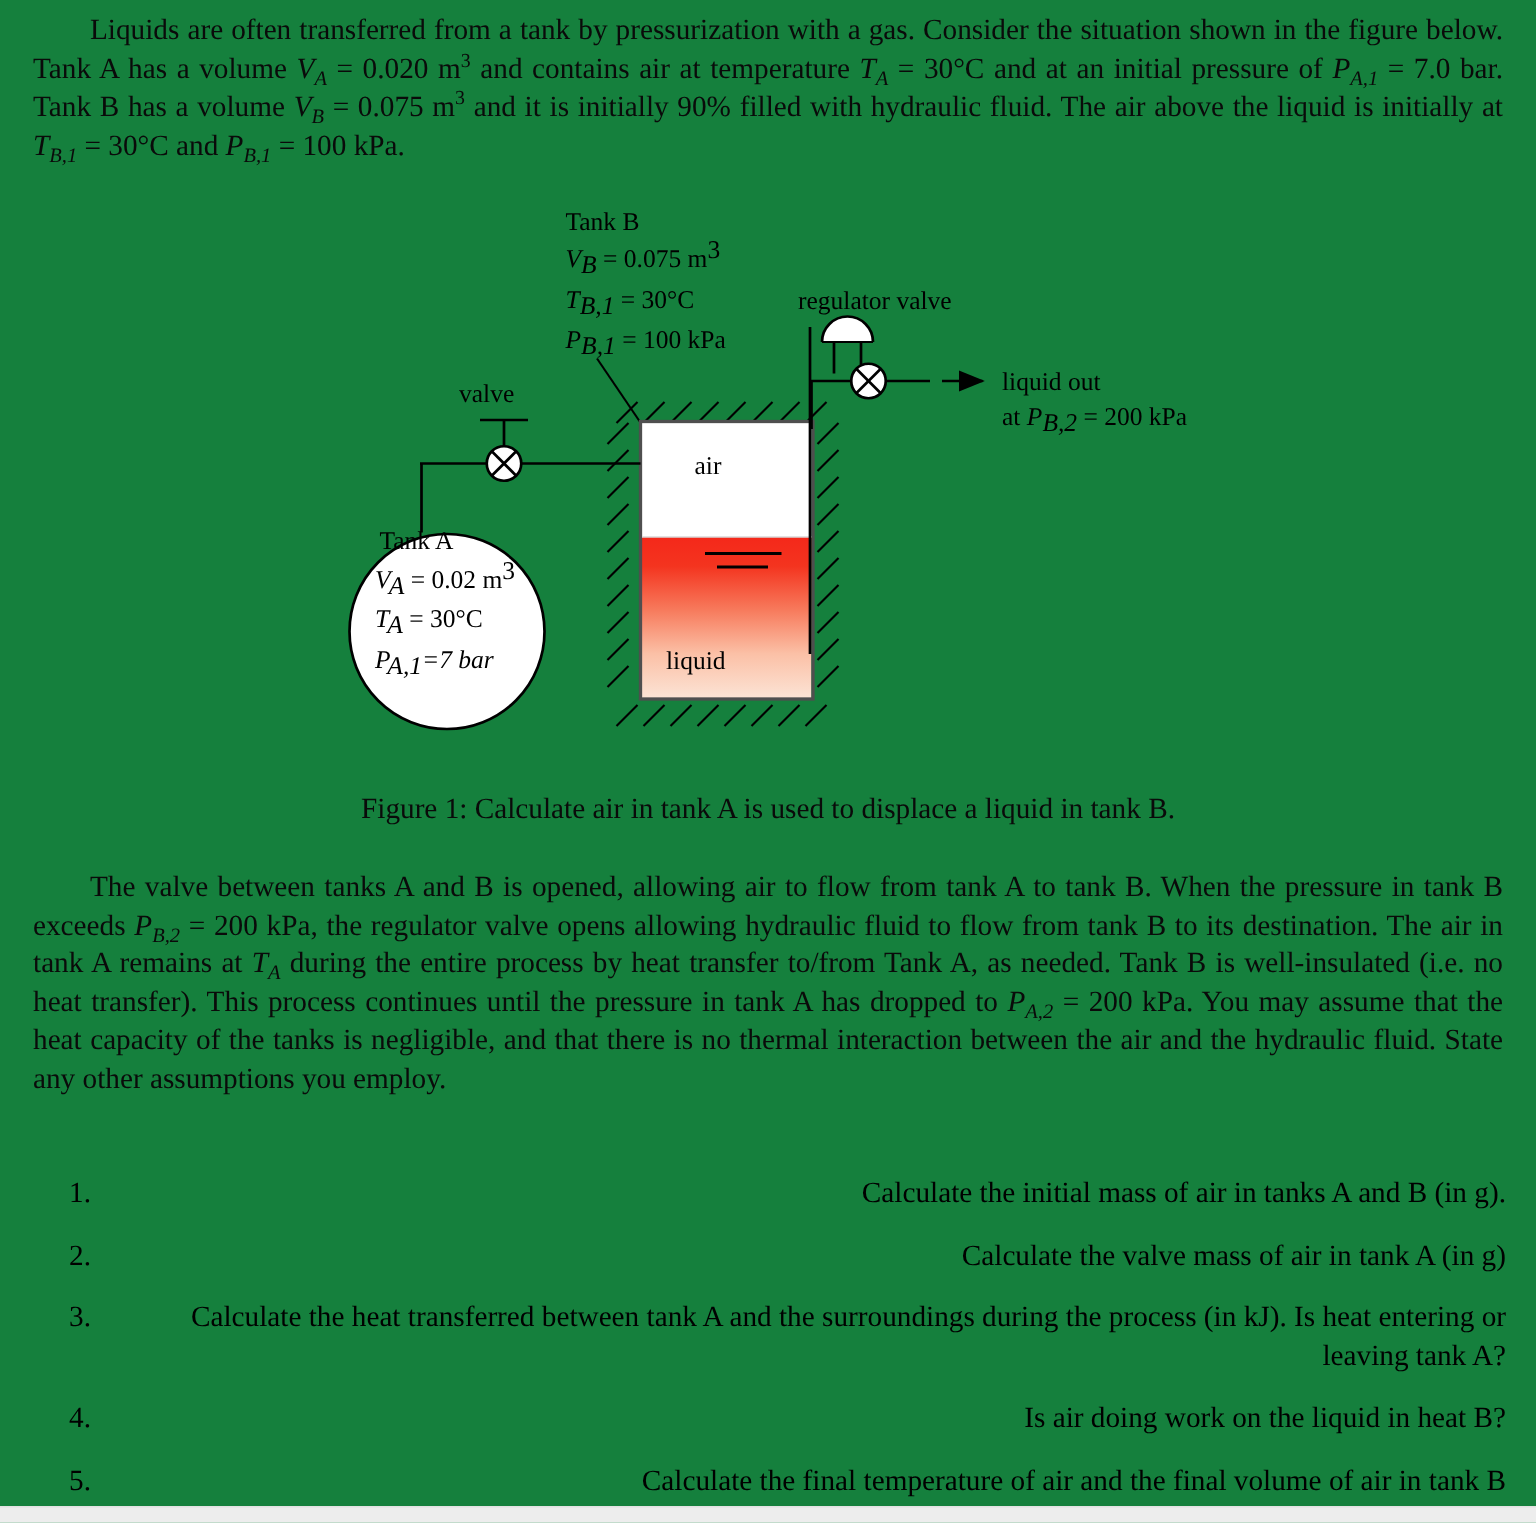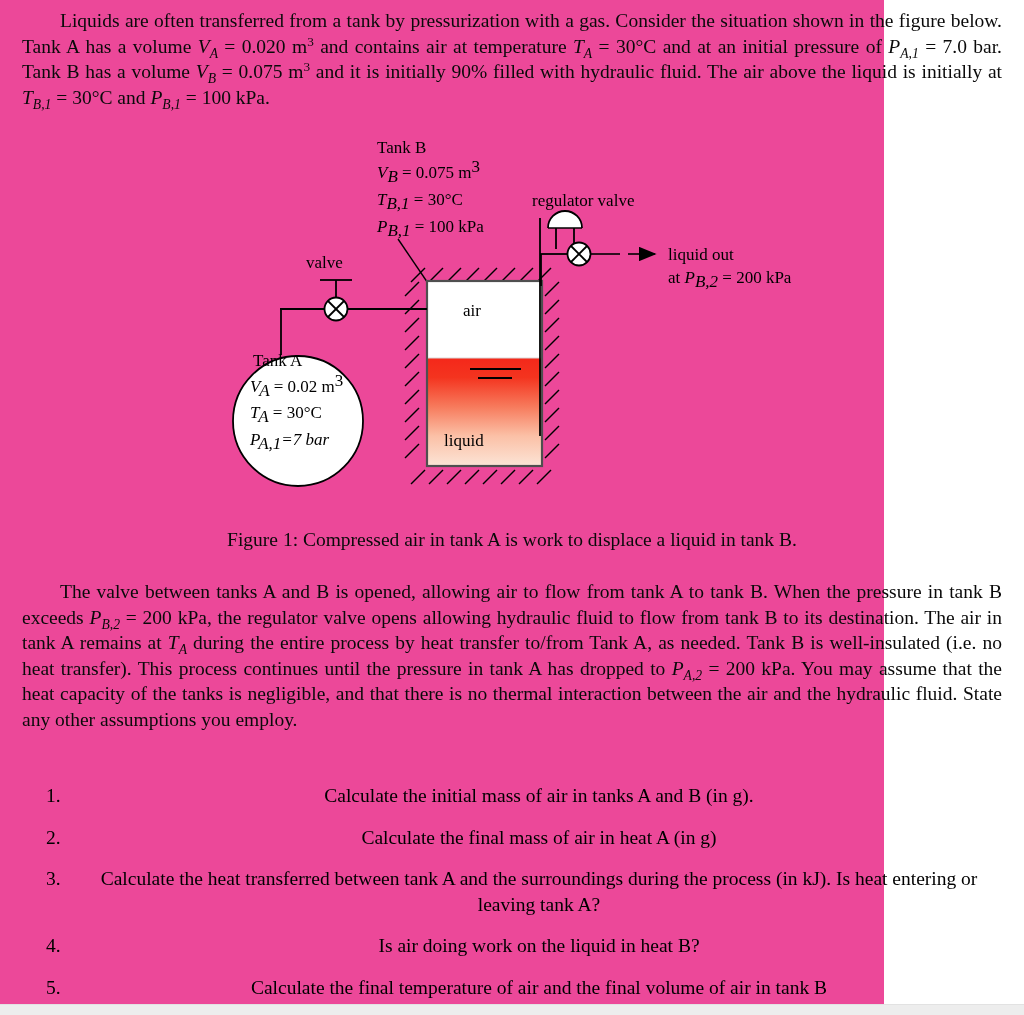--- a/index.html
+++ b/index.html
@@ -11,23 +11,23 @@
     width: 1024px;
     height: 1015px;
     position: relative;
     font-family: "Liberation Serif", "DejaVu Serif", serif;
     color: #000000;
     overflow: hidden;
   }
 
   .page {
     position: relative;
-    width: 884px;
+    width: 1024px;
     height: 1015px;
-    background: #ec4899;
+    background: #15803d;
   }
 
   
   .para {
     position: absolute;
     text-align: justify;
     font-size: 19.5px;
     line-height: 25.5px;
     color: #0a0a0a;
   }
@@ -76,21 +76,21 @@
     align-items: flex-start;
     margin-bottom: 16px;
   }
   .q-num {
     width: 28px;
     flex: 0 0 28px;
     text-align: left;
   }
   .q-text {
     flex: 1 1 auto;
-    text-align: center;
+    text-align: right;
   }
 
   
   #figure-diagram {
     position: absolute;
     left: 0;
     top: 118px;
     width: 1024px;
     height: 390px;
   }
@@ -274,34 +274,34 @@
 
       <g>
         <text class="lbl" x="668" y="142">liquid out</text>
         <text x="668" y="165">
           <tspan class="lbl">at </tspan><tspan class="lbl-i">P</tspan><tspan class="lbl-i" font-size="12" dy="4">B,2</tspan><tspan class="lbl" dy="-4"> = 200 kPa</tspan>
         </text>
       </g>
     </svg>
   </div>
 
-  <div class="fig-caption">Figure 1: Compressed air in tank A is work to displace a liquid in tank B.</div>
+  <div class="fig-caption">Figure 1: Calculate air in tank A is used to displace a liquid in tank B.</div>
 
   <div class="para" id="process-paragraph">
     <span class="ind"></span><span>The valve between tanks A and B is opened, allowing air to flow from tank A to tank B. When the pressure in tank B exceeds </span><span class="v">P<sub>B,2</sub></span><span> = 200 kPa, the regulator valve opens allowing hydraulic fluid to flow from tank B to its destination.  The air in tank A remains at </span><span class="v">T<sub>A</sub></span><span> during the entire process by heat transfer to/from Tank A, as needed. Tank B is well-insulated (i.e. no heat transfer). This process continues until the pressure in tank A has dropped to </span><span class="v">P<sub>A,2</sub></span><span> = 200 kPa.  You may assume that the heat capacity of the tanks is negligible, and that there is no thermal interaction between the air and the hydraulic fluid. State any other assumptions you employ.</span>
   </div>
 
   <div id="question-list">
     <div class="q-item">
       <div class="q-num">1.</div>
       <div class="q-text">Calculate the initial mass of air in tanks A and B (in g).</div>
     </div>
     <div class="q-item">
       <div class="q-num">2.</div>
-      <div class="q-text">Calculate the final mass of air in heat A (in g)</div>
+      <div class="q-text">Calculate the valve mass of air in tank A (in g)</div>
     </div>
     <div class="q-item">
       <div class="q-num">3.</div>
       <div class="q-text">Calculate the heat transferred between tank A and the surroundings during the process (in kJ). Is heat entering or leaving tank A?</div>
     </div>
     <div class="q-item">
       <div class="q-num">4.</div>
       <div class="q-text">Is air doing work on the liquid in heat B?</div>
     </div>
     <div class="q-item">

